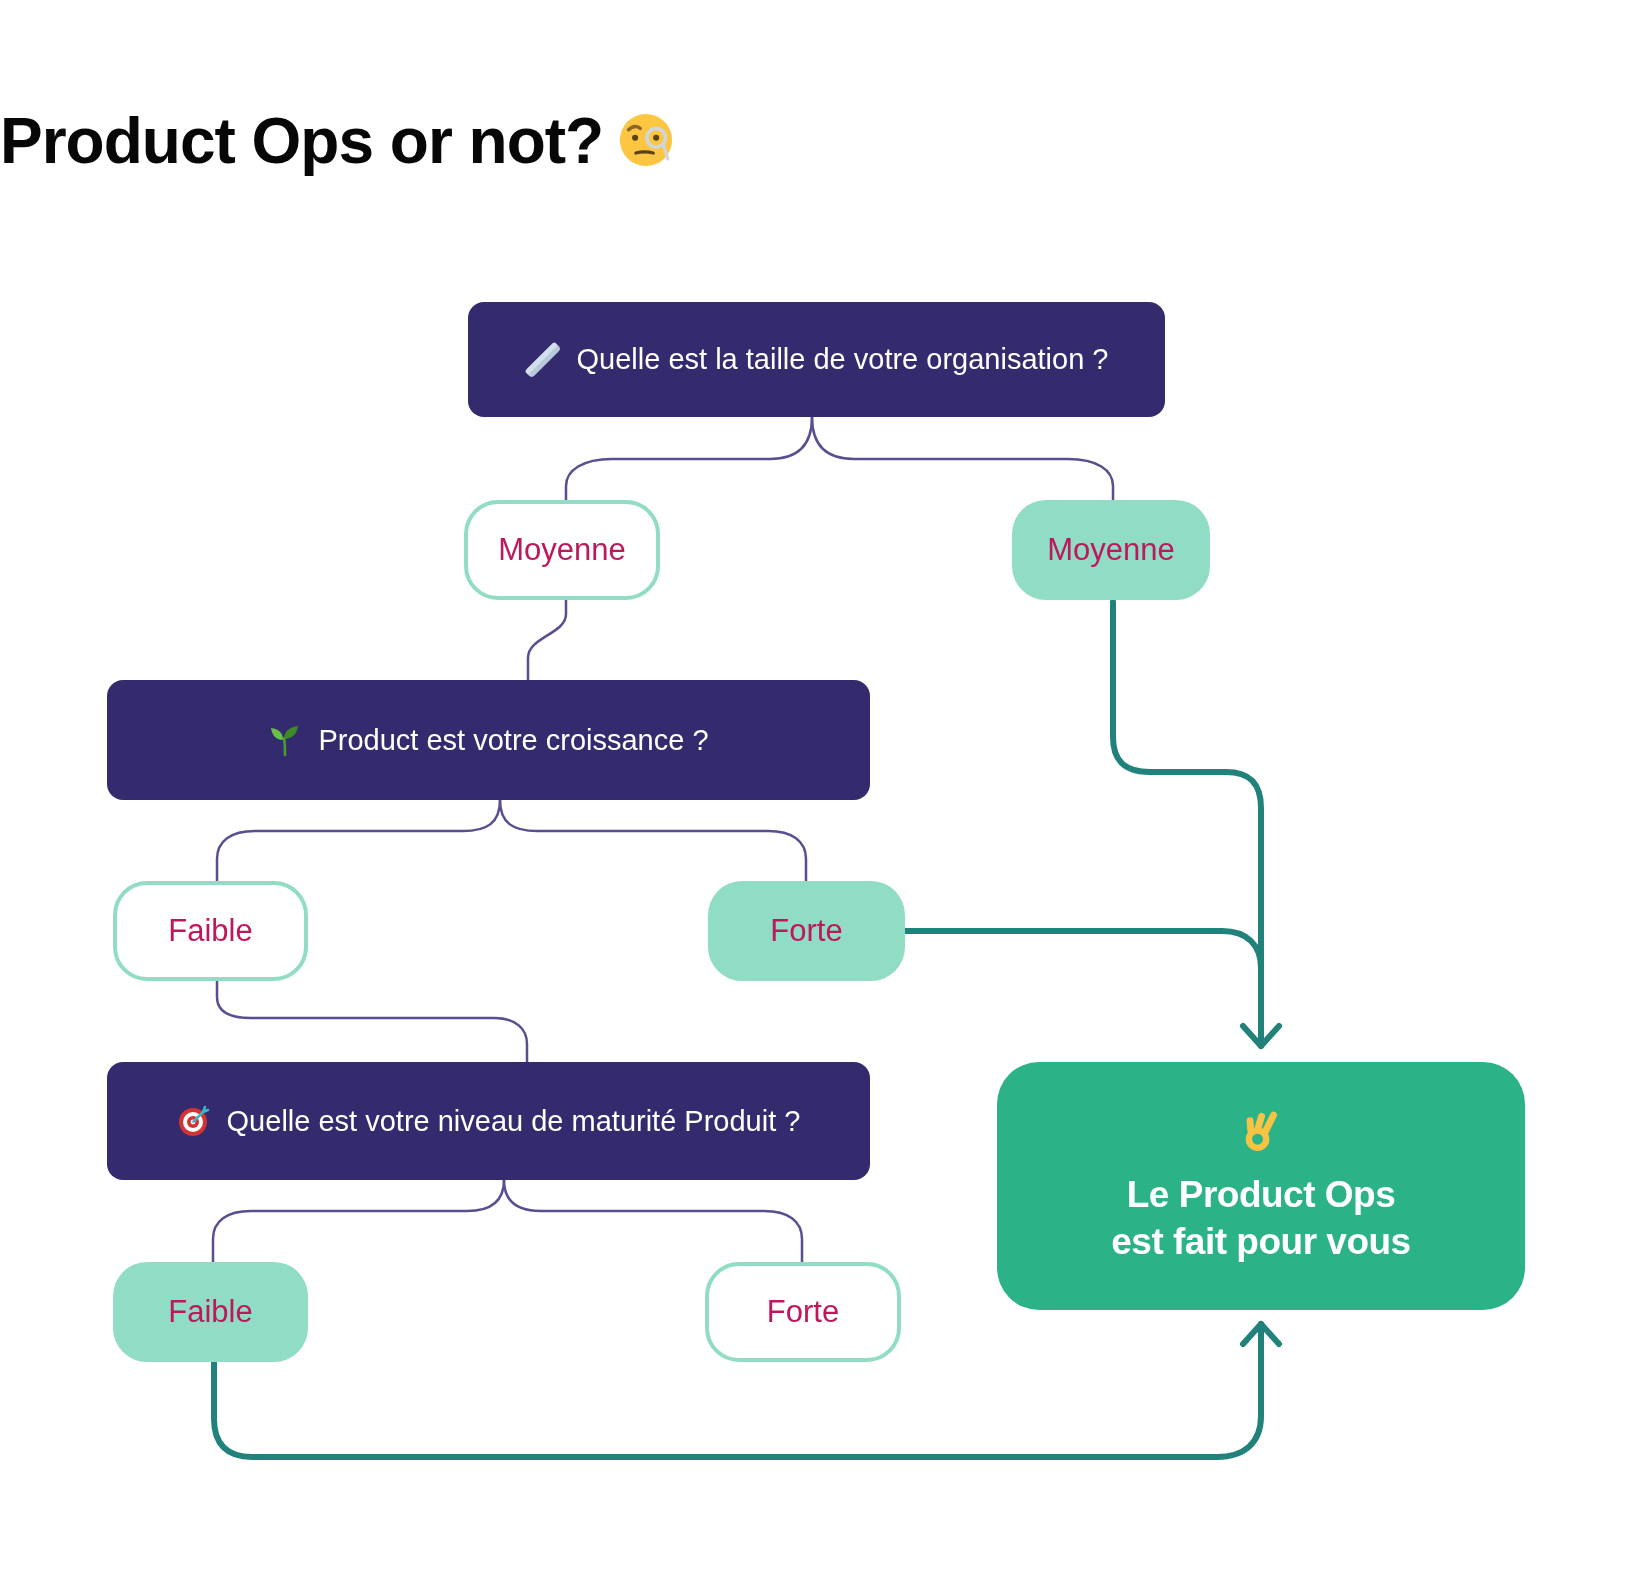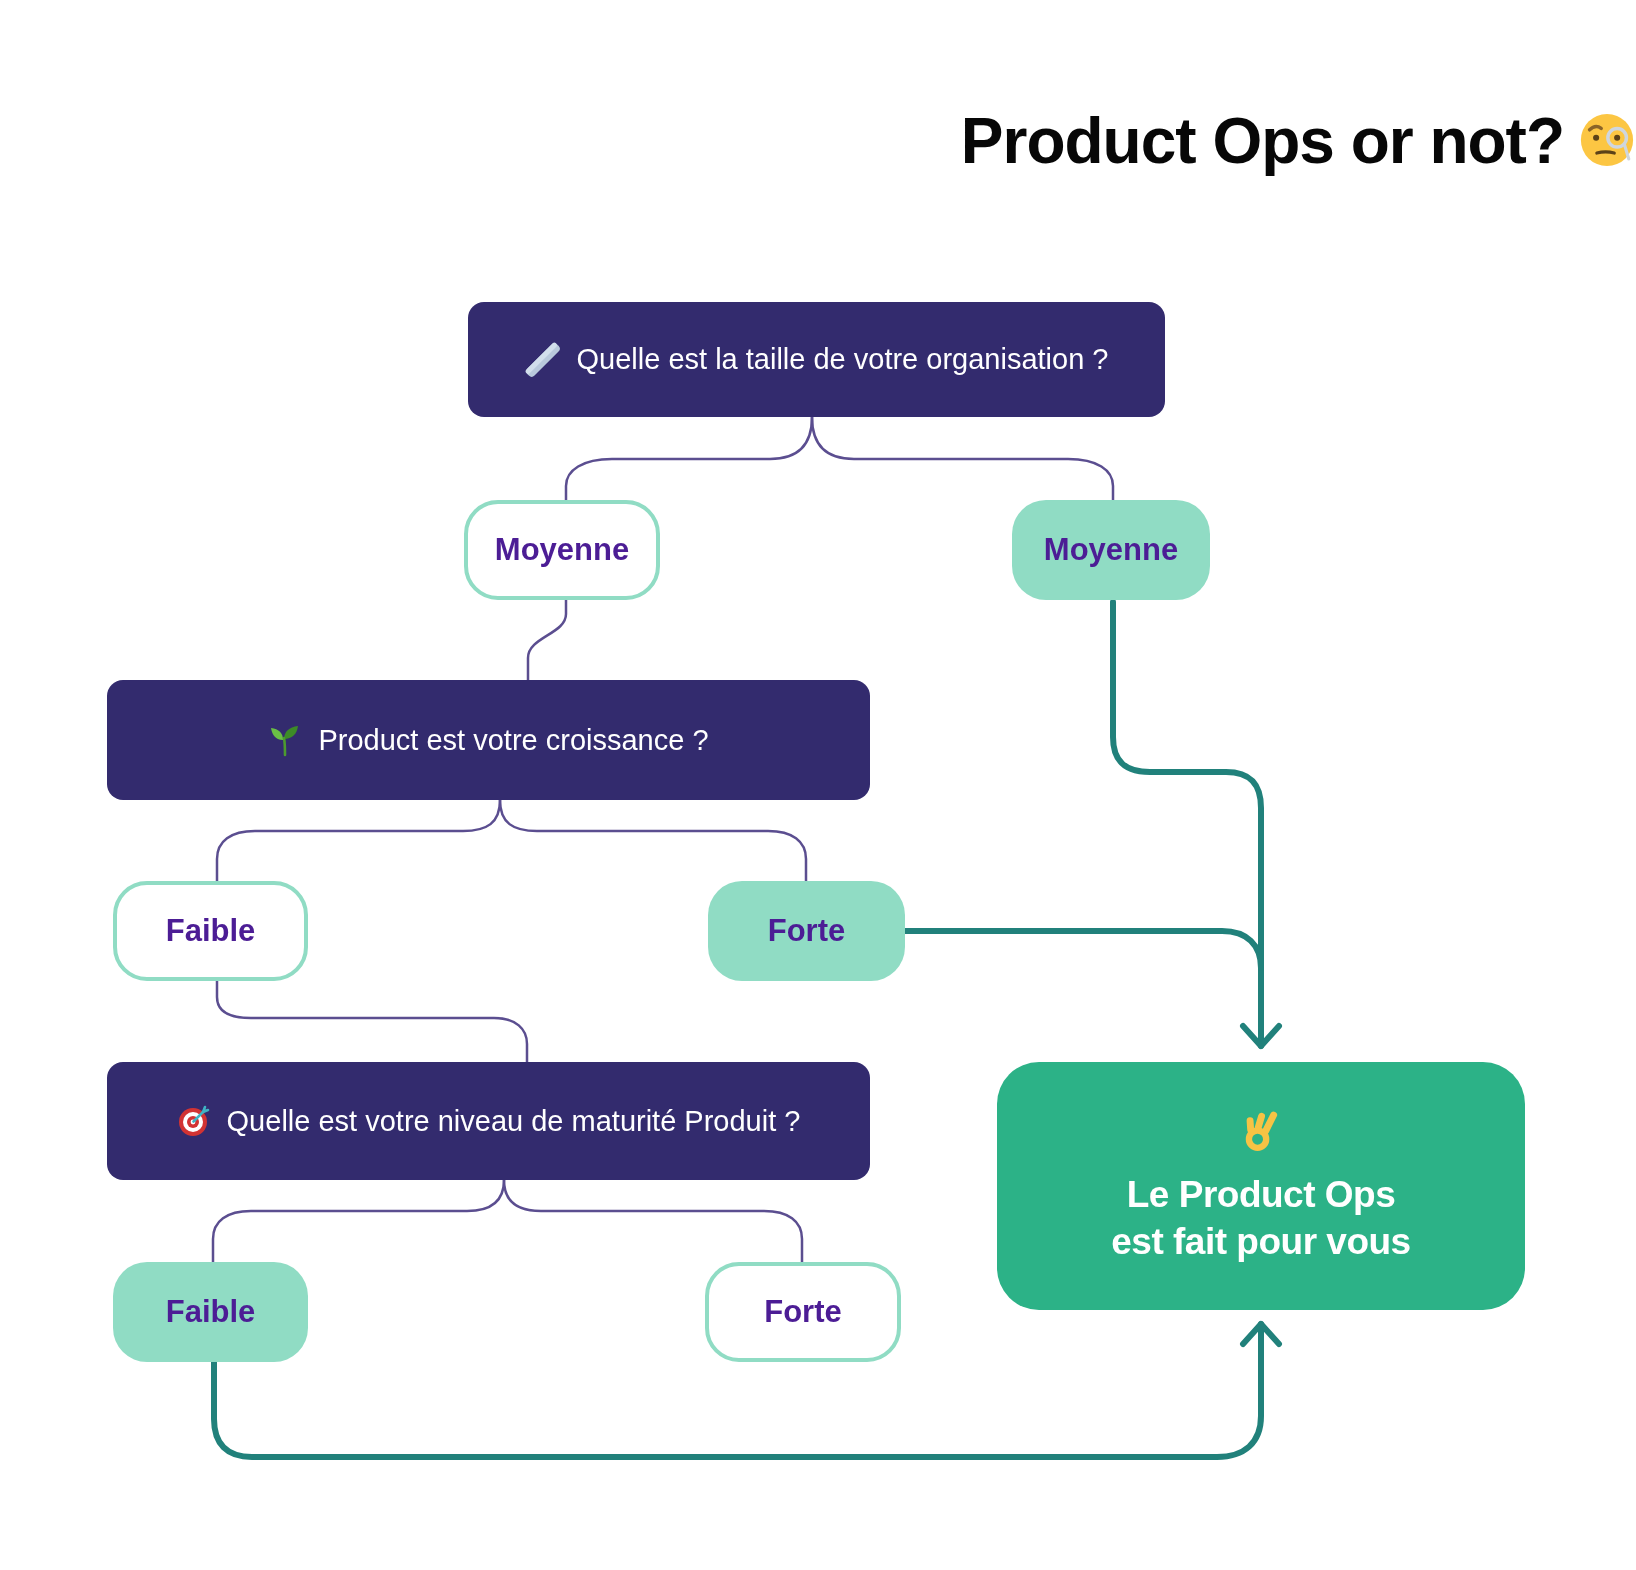--- a/index.html
+++ b/index.html
@@ -2,34 +2,34 @@
 <html><head>
 <meta charset="utf-8">
 <style>
   html,body{margin:0;padding:0;background:#ffffff;}
   .canvas{
     position:relative;width:1636px;height:1570px;background:#ffffff;
     font-family:"Liberation Sans",sans-serif;overflow:hidden;
   }
   .title{
     position:absolute;left:0;top:104px;width:100%;
-    text-align:right;font-size:64px;font-weight:800;letter-spacing:-1px;
+    text-align:left;font-size:64px;font-weight:800;letter-spacing:-1px;
     color:#070707;
   }
   .title .t-emoji{display:inline-block;vertical-align:-6px;margin-left:14px;}
   .connectors{position:absolute;left:0;top:0;pointer-events:none;}
   .qbox{
     position:absolute;background:#332b6e;border-radius:16px;
     display:flex;align-items:center;justify-content:center;gap:16px;
     color:#ffffff;font-size:29px;font-weight:400;
   }
   .pill{
     position:absolute;border-radius:34px;box-sizing:border-box;
     display:flex;align-items:center;justify-content:center;
-    font-size:31px;color:#4c1d95;font-weight:bold;
+    font-size:31px;color:#be185d;
   }
   .pill.outline{background:#ffffff;border:4px solid #90dcc4;}
   .pill.filled{background:#90dcc4;}
   .result{
     position:absolute;background:#2cb287;border-radius:42px;
     display:flex;flex-direction:column;align-items:center;justify-content:center;
     color:#ffffff;text-align:center;
   }
   .result .r-emoji{margin-bottom:14px;}
   .result .r-line{font-size:37px;font-weight:700;line-height:1.28;letter-spacing:-0.5px;}

